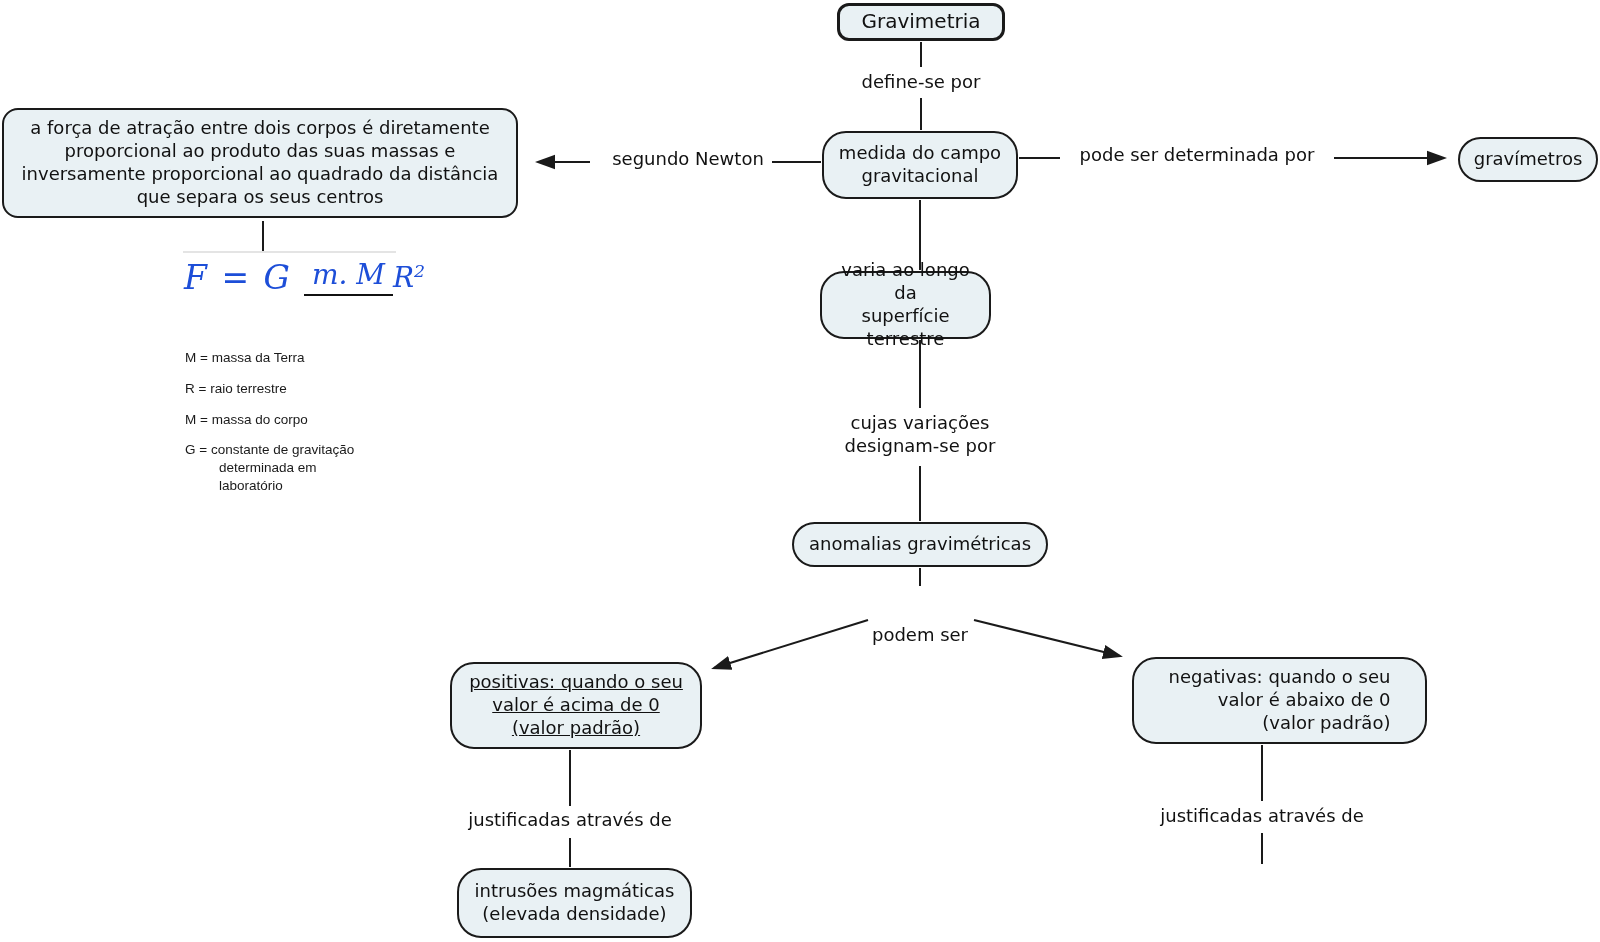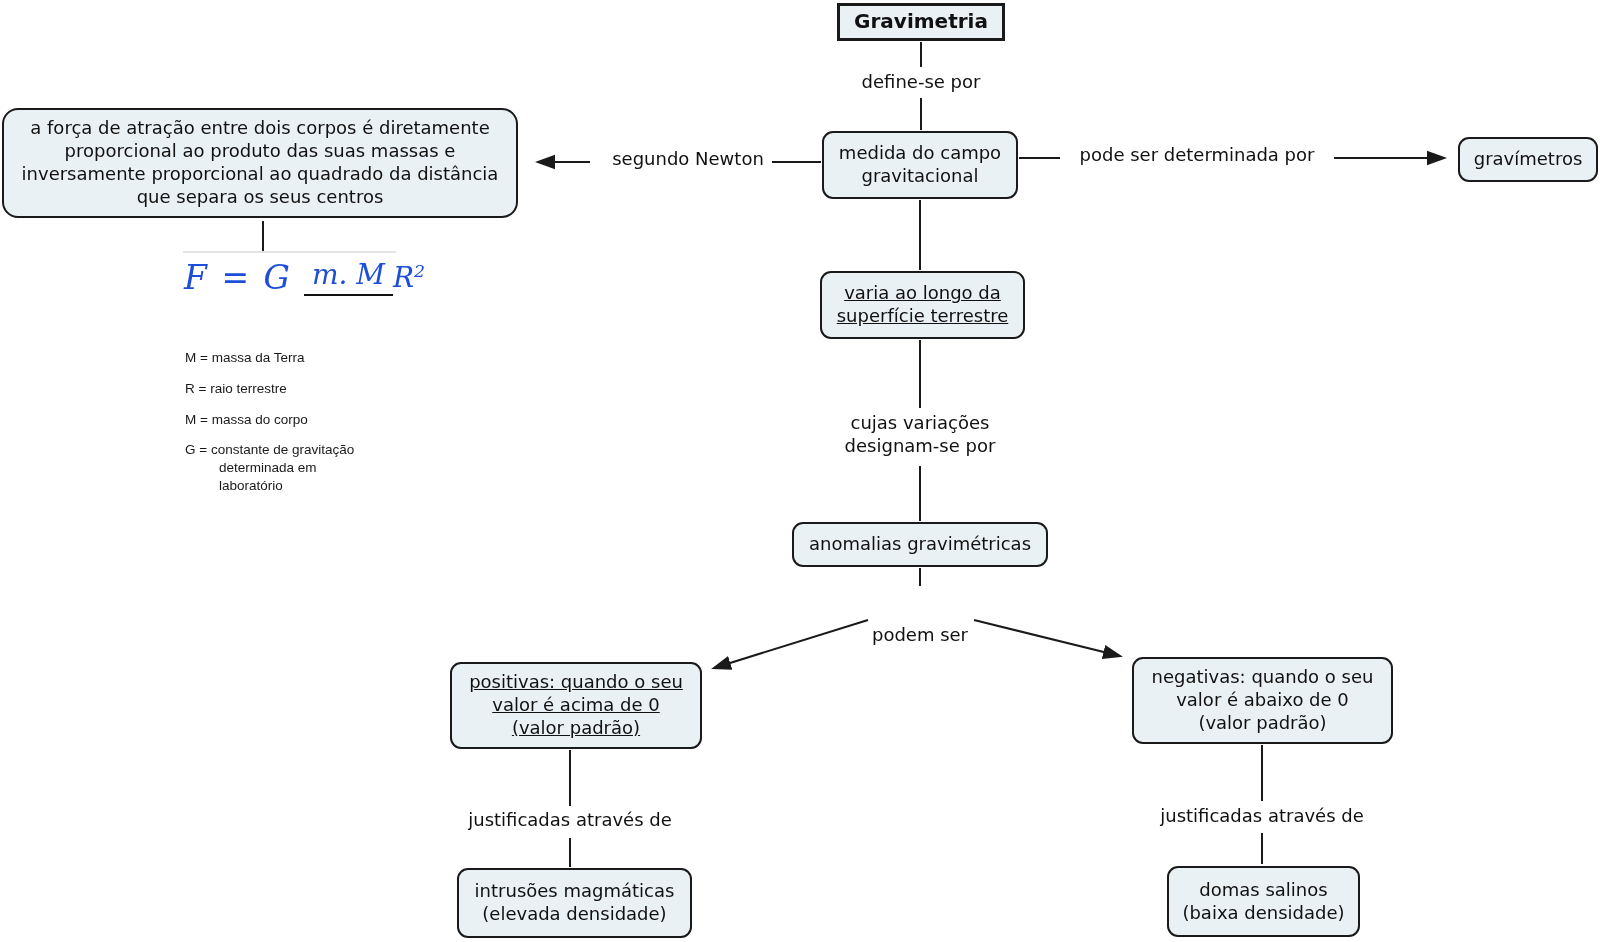--- a/index.html
+++ b/index.html
@@ -14,35 +14,35 @@
   }
   svg.wires { position: absolute; left: 0; top: 0; width: 1600px; height: 942px; }
   .wire { stroke: #1a1a1a; stroke-width: 2; fill: none; }
   .wire-faint { stroke: #c9c9c9; stroke-width: 1; fill: none; }
 
   .node {
     position: absolute;
     box-sizing: border-box;
     background: #e9f1f4;
     border: 2px solid #1a1a1a;
-    border-radius: 11px;
+    border-radius: 24px;
     display: flex;
     align-items: center;
     justify-content: center;
     text-align: center;
     font-size: 18px;
     line-height: 1.27;
     padding: 4px 6px;
     white-space: pre-line;
   }
   .node-title {
-    font-weight: bold;
+    font-weight: normal;
     font-size: 20px;
     border-width: 3px;
-    border-radius: 0;
+    border-radius: 12px;
   }
   .label {
     position: absolute;
     text-align: center;
     font-size: 18px;
     line-height: 1.25;
     white-space: pre-line;
   }
 
   .formula {
@@ -129,38 +129,36 @@
   <div class="node" style="left:2px; top:108px; width:516px; height:110px; border-radius:16px;">a força de atração entre dois corpos é diretamente
 proporcional ao produto das suas massas e
 inversamente proporcional ao quadrado da distância
 que separa os seus centros</div>
 
   <div class="node" style="left:822px; top:131px; width:196px; height:68px;">medida do campo
 gravitacional</div>
 
   <div class="node" style="left:1458px; top:137px; width:140px; height:45px;">gravímetros</div>
 
-  <div class="node" style="left:820px; top:271px; width:205px; height:68px;text-decoration:underline;">varia ao longo da
+  <div class="node" style="left:820px; top:271px; width:171px; height:68px;">varia ao longo da
 superfície terrestre</div>
 
   <div class="node" style="left:792px; top:522px; width:256px; height:45px;">anomalias gravimétricas</div>
 
   <div class="node" style="left:450px; top:662px; width:252px; height:87px;text-decoration:underline;">positivas: quando o seu
 valor é acima de 0
 (valor padrão)</div>
 
-  <div class="node" style="left:1132px; top:657px; width:261px; height:87px;">negativas: quando o seu
+  <div class="node" style="left:1132px; top:657px; width:295px; height:87px;text-align:right;">negativas: quando o seu
 valor é abaixo de 0
 (valor padrão)</div>
 
   <div class="node" style="left:457px; top:868px; width:235px; height:70px;">intrusões magmáticas
 (elevada densidade)</div>
 
-  <div class="node" style="left:1167px; top:866px; width:193px; height:71px;">domas salinos
-(baixa densidade)</div>
 
   <div class="label" style="left:836px; top:71px; width:170px;">define-se por</div>
 
   <div class="label" style="left:588px; top:148px; width:200px;">segundo Newton</div>
 
   <div class="label" style="left:1062px; top:144px; width:270px;">pode ser determinada por</div>
 
   <div class="label" style="left:820px; top:412px; width:200px;">cujas variações
 designam-se por</div>
 

